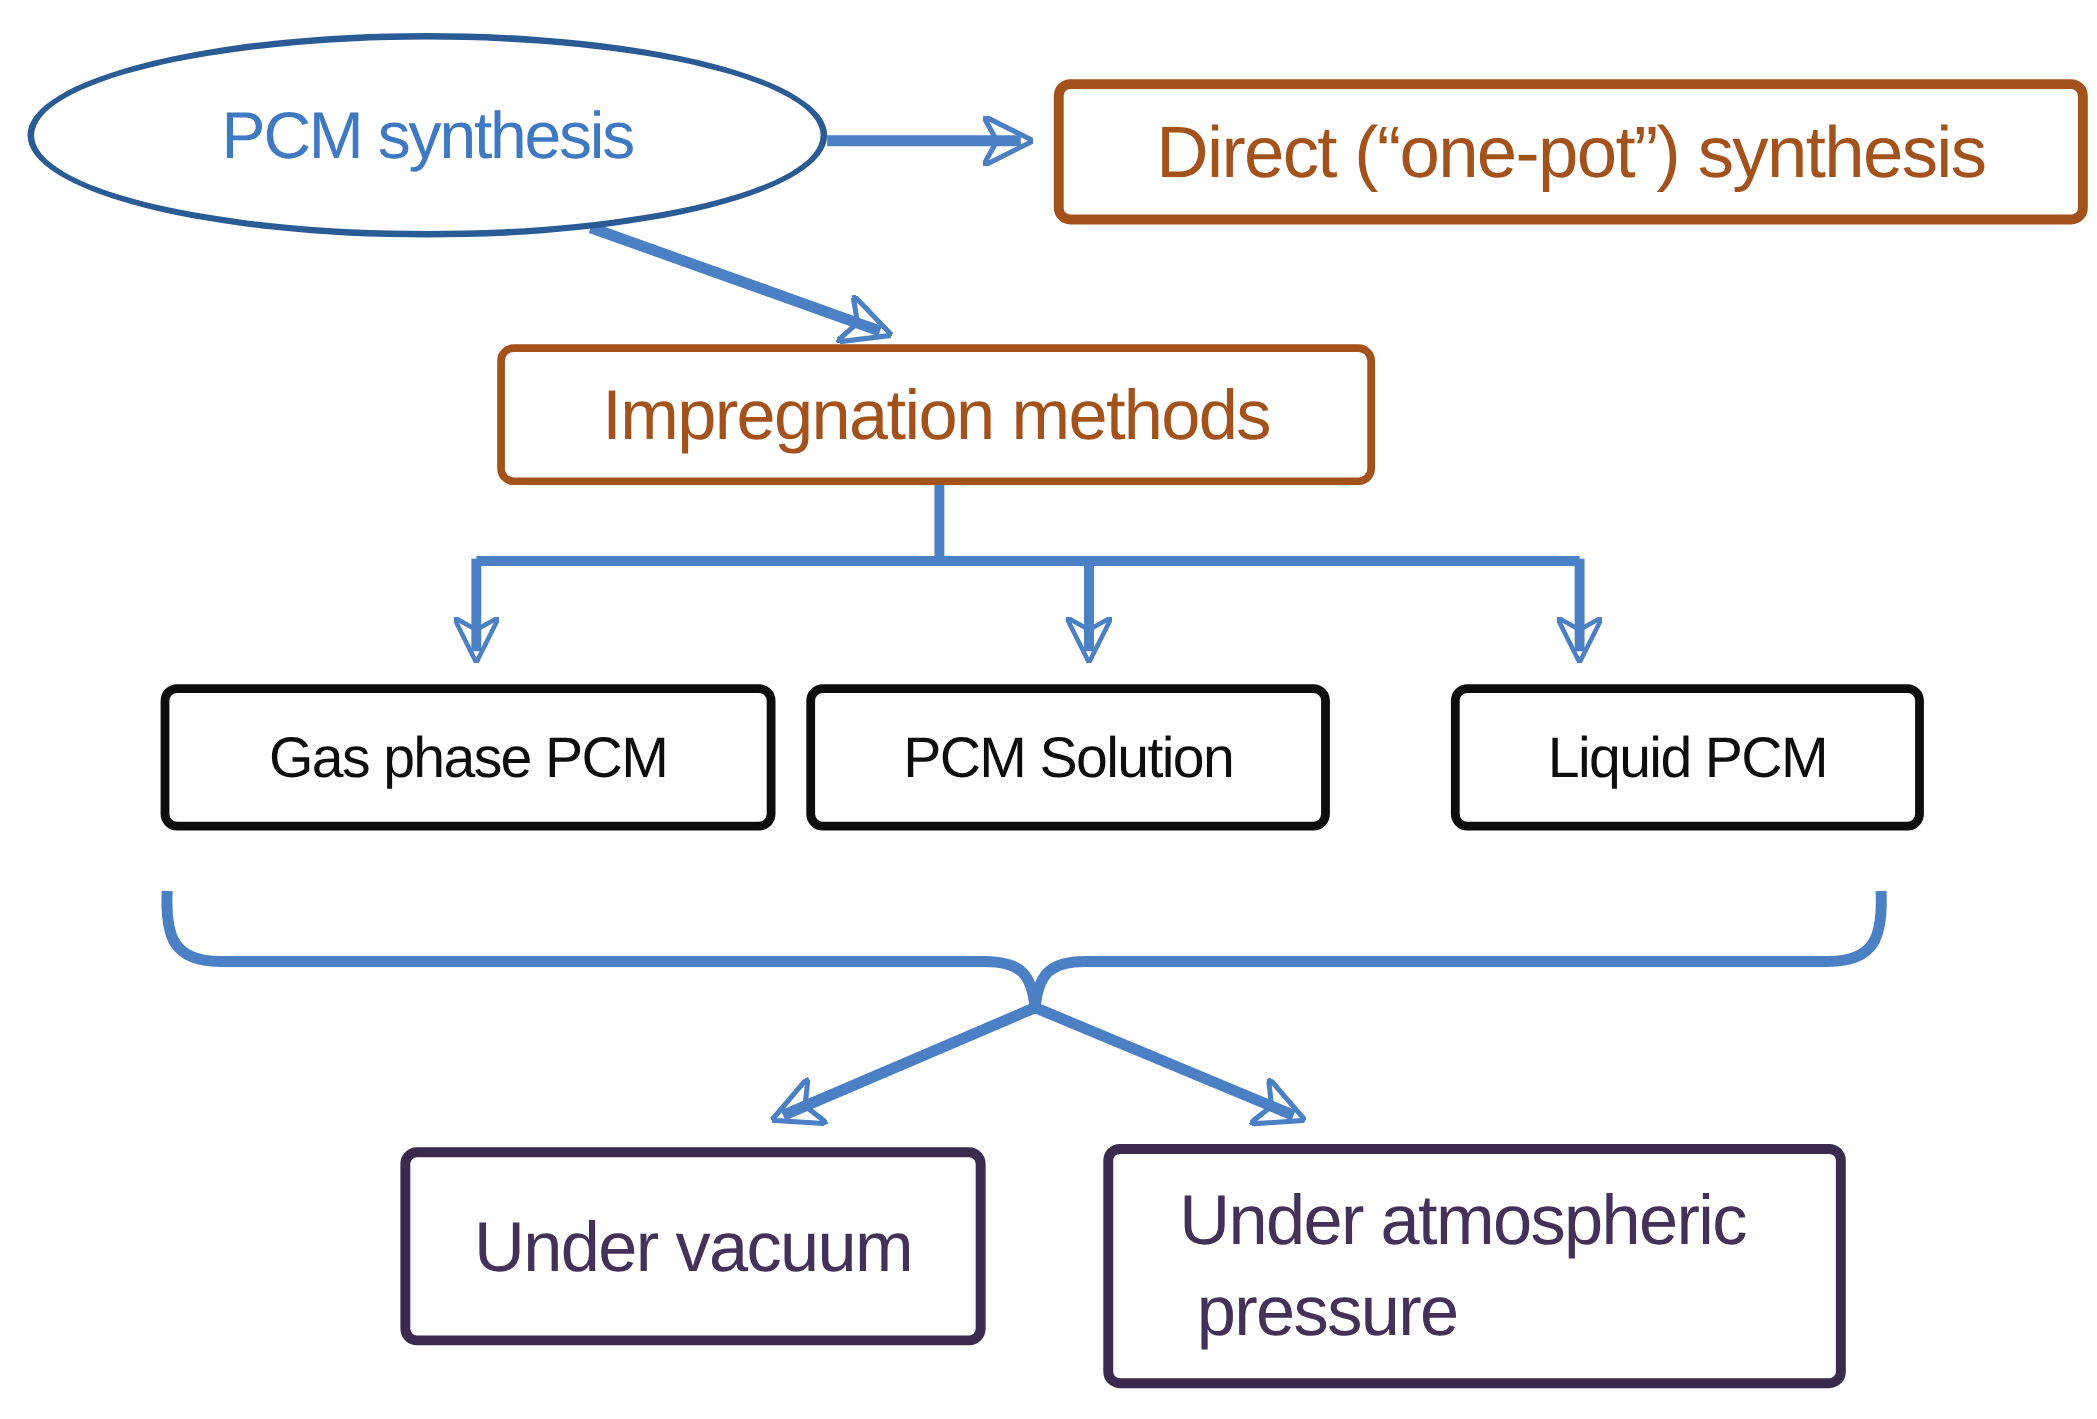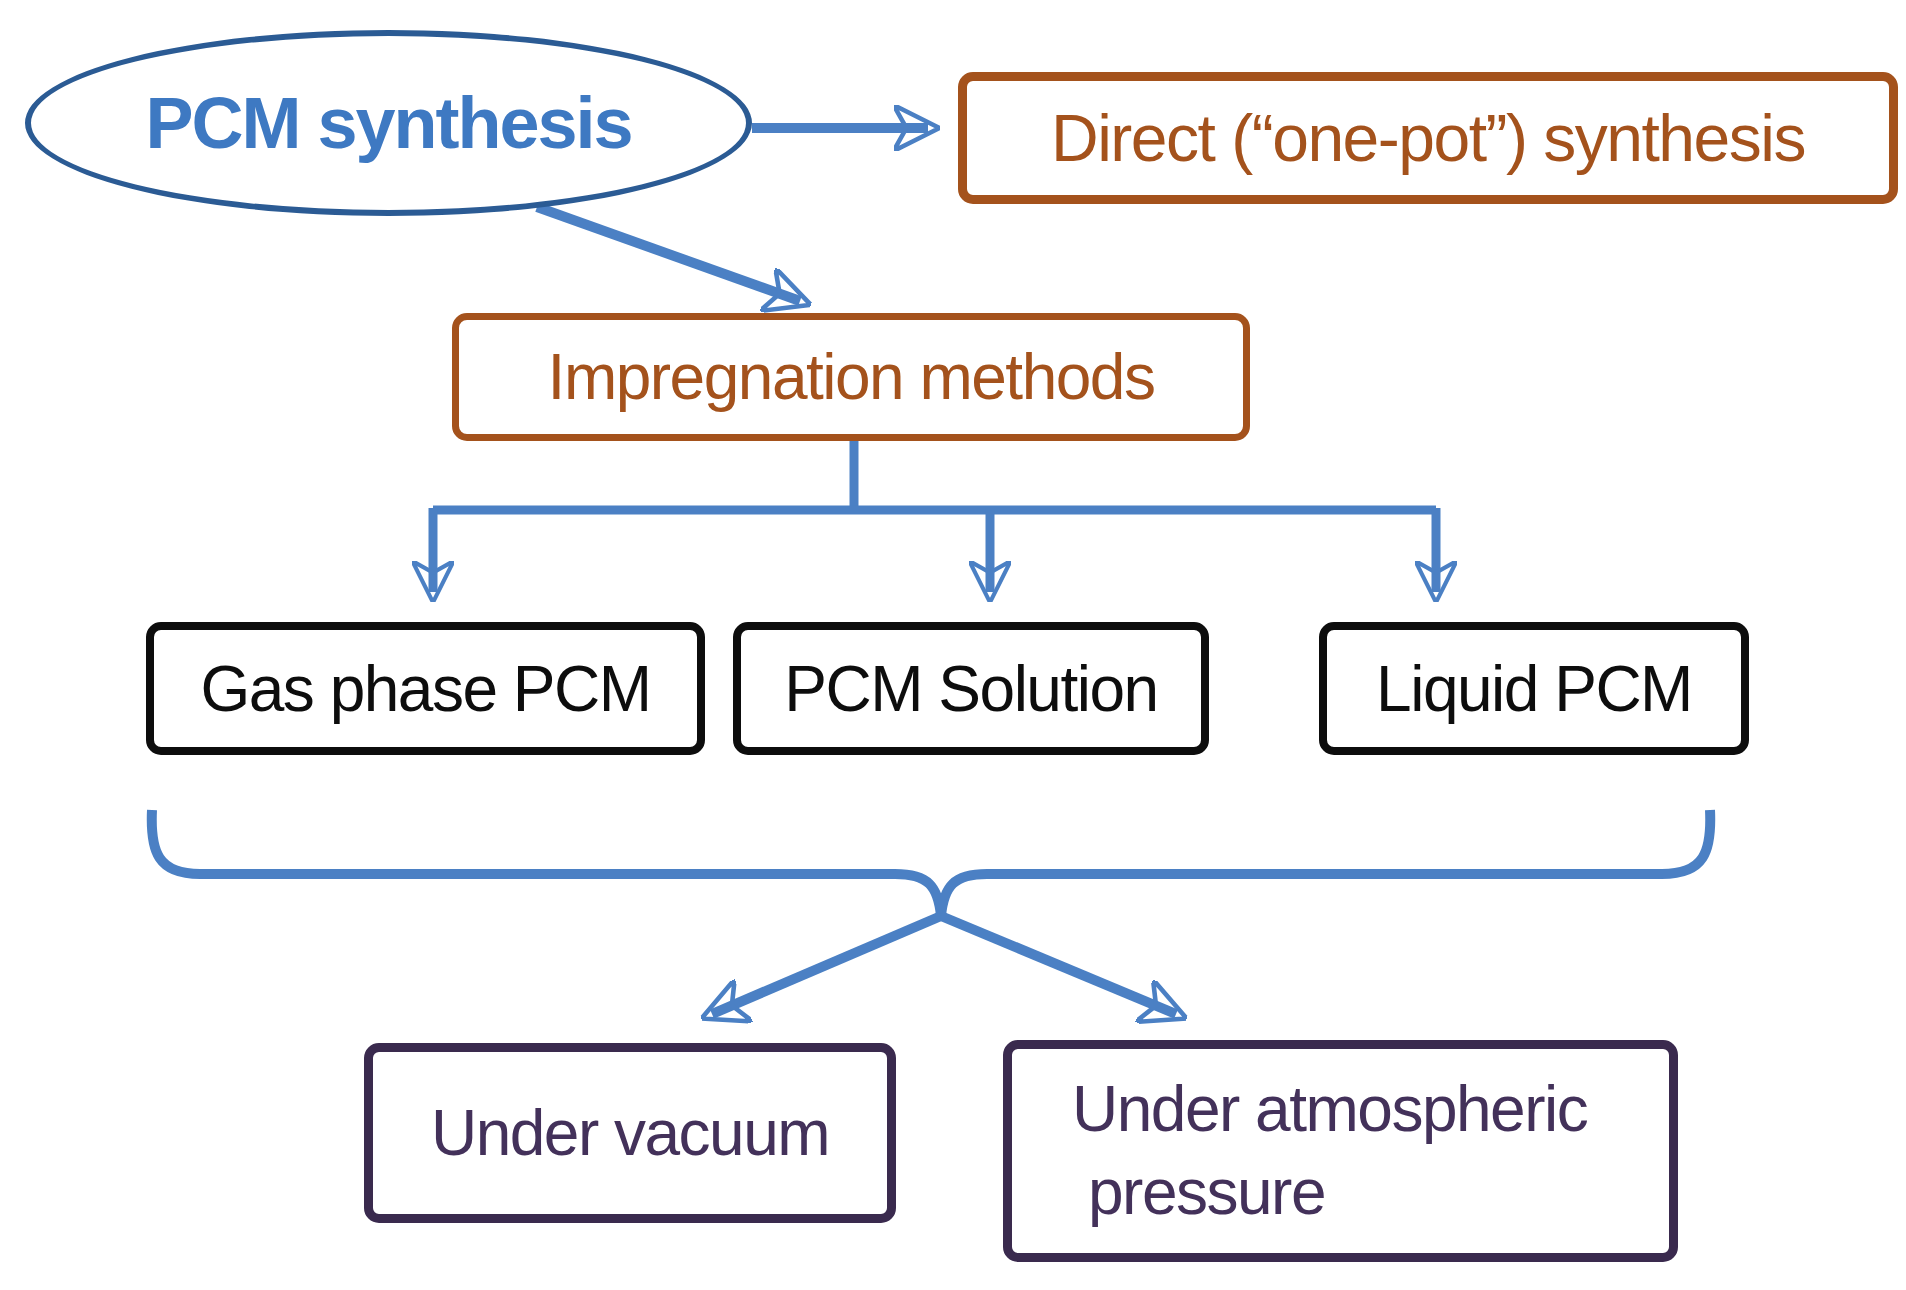--- a/index.html
+++ b/index.html
@@ -23,36 +23,36 @@
   #edges .w10{stroke-width:10px;}
   marker path{fill:var(--blue-line);stroke:none;}
   .node{
     position:absolute;box-sizing:border-box;background:#ffffff;
     display:flex;align-items:center;justify-content:center;
     text-align:center;white-space:nowrap;border-radius:15px;
   }
   .ellipse{
     left:25px;top:30px;width:727px;height:186px;
     border:6px solid var(--blue-dark);border-radius:50%;
-    color:var(--blue-text);font-weight:bold;font-size:72px;letter-spacing:-2px;text-align:center;
+    color:var(--blue-text);font-weight:normal;font-size:60px;letter-spacing:-2px;text-align:center;
   }
   .box-direct{
     left:958px;top:72px;width:940px;height:132px;
     border:9px solid var(--orange);color:var(--orange);
     font-size:66px;letter-spacing:-1.5px;
   }
   .box-impregnation{
     left:452px;top:313px;width:798px;height:128px;
     border:7px solid var(--orange);color:var(--orange);
     font-size:64px;letter-spacing:-1.5px;
   }
   .box-black{
     top:622px;height:133px;
     border:8px solid var(--black);color:var(--black);
-    font-size:64px;letter-spacing:-1.5px;
+    font-size:52px;letter-spacing:-1.5px;
   }
   .box-gas{left:146px;width:559px;}
   .box-solution{left:733px;width:476px;}
   .box-liquid{left:1319px;width:430px;}
   .box-purple{
     border:9px solid var(--purple-border);color:var(--purple-text);
     font-size:64px;letter-spacing:-1.5px;
   }
   .box-vacuum{left:364px;top:1043px;width:532px;height:180px;}
   .box-atmospheric{

